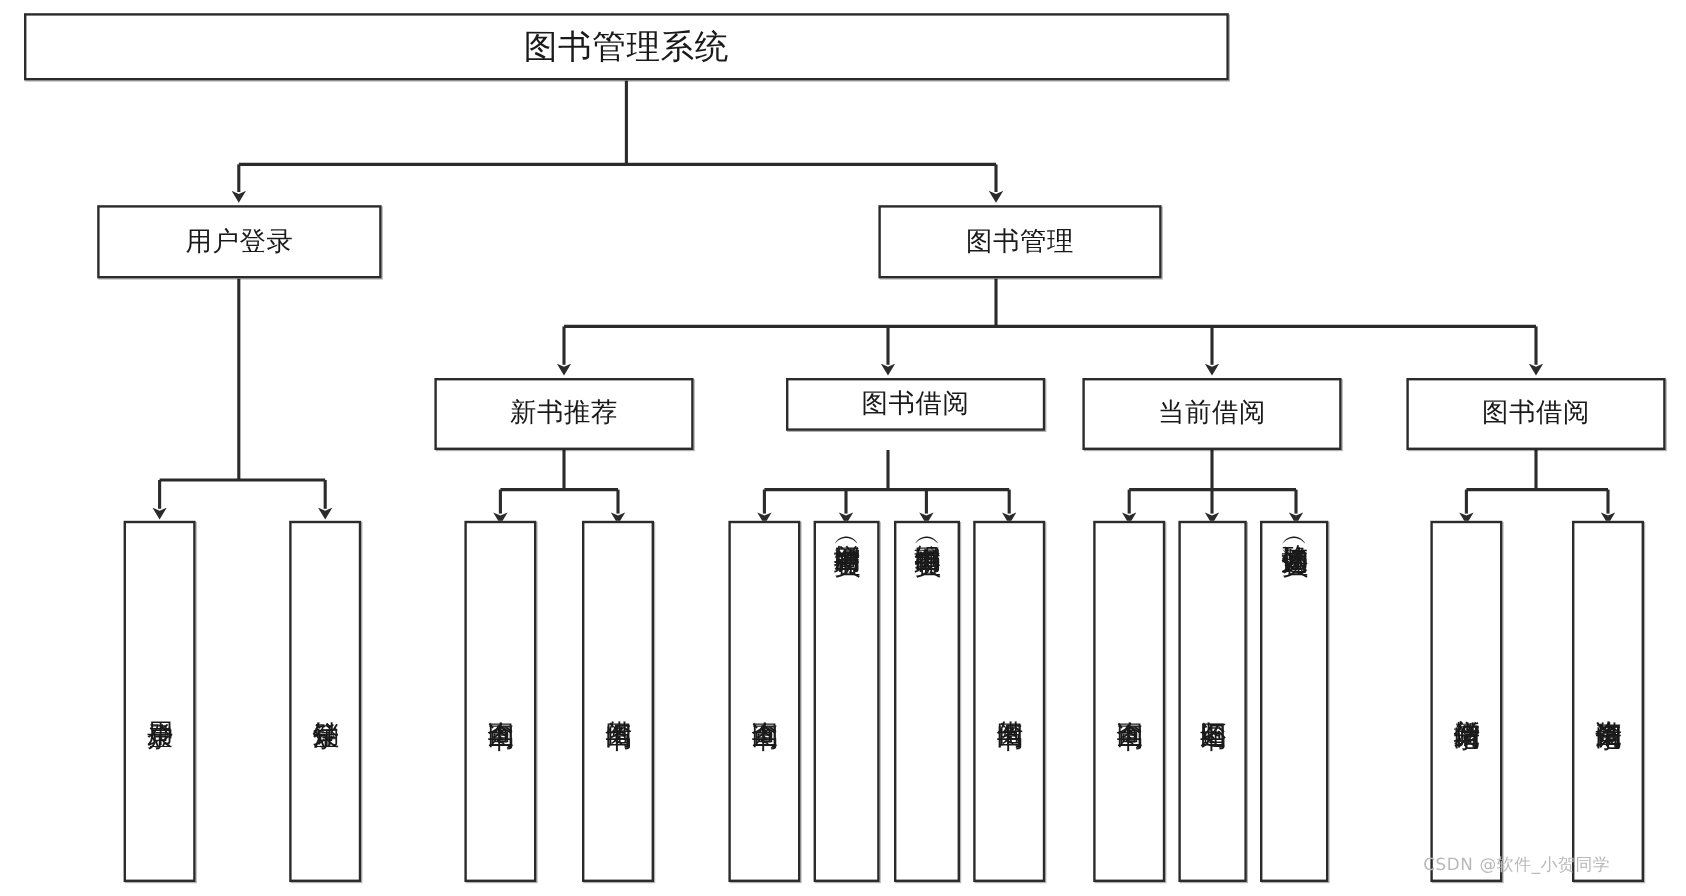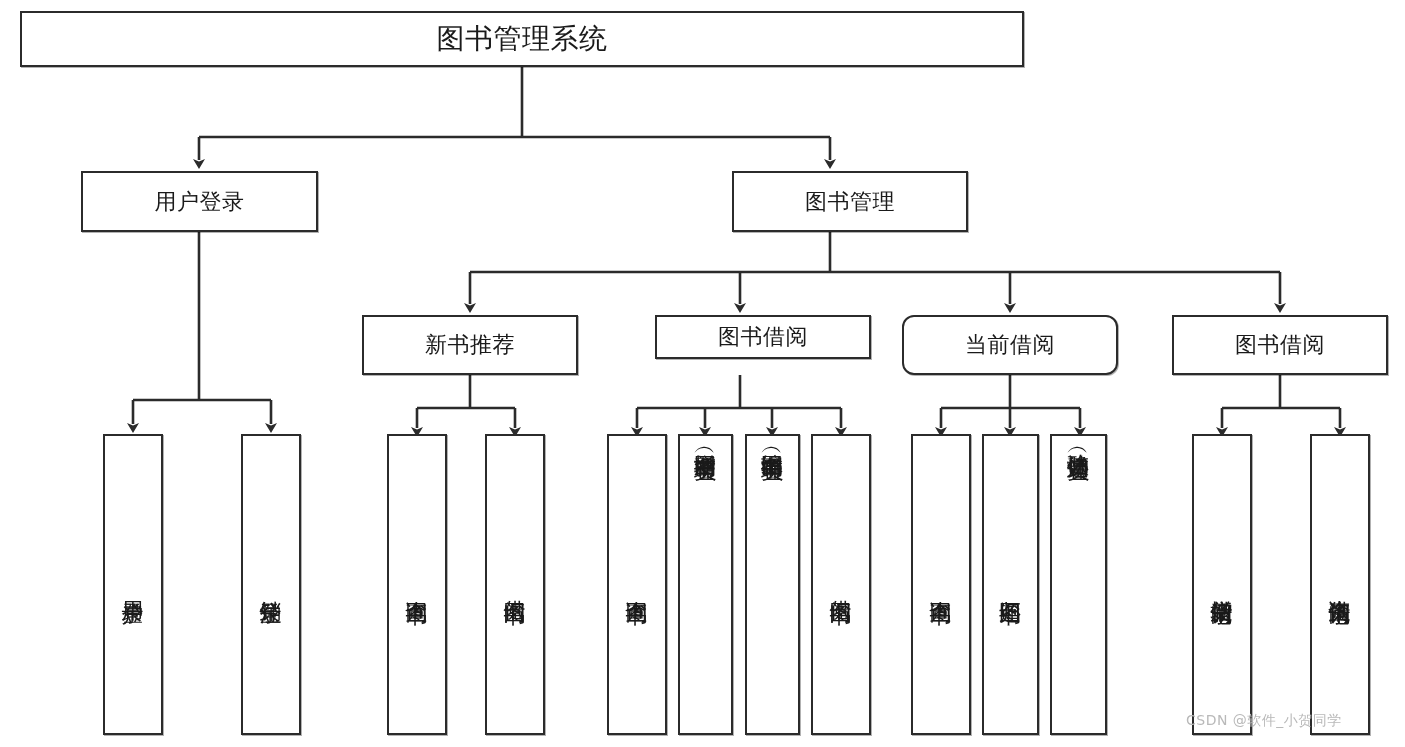--- a/index.html
+++ b/index.html
@@ -139,21 +139,21 @@
   <div class="node h" style="left:732px; top:171px; width:236px; height:61px;">
     <span class="lbl">图书管理</span>
   </div>
 
   <div class="node h" style="left:362px; top:315px; width:216px; height:60px;">
     <span class="lbl">新书推荐</span>
   </div>
   <div class="node h" style="left:655px; top:315px; width:216px; height:44px;">
     <span class="lbl">图书借阅</span>
   </div>
-  <div class="node h" style="left:902px; top:315px; width:216px; height:60px;border-radius:12px;">
+  <div class="node h" style="left:902px; top:315px; width:216px; height:60px;">
     <span class="lbl">当前借阅</span>
   </div>
   <div class="node h" style="left:1172px; top:315px; width:216px; height:60px;">
     <span class="lbl">图书借阅</span>
   </div>
 
   <div class="node v mid" style="left:103px; top:434px; width:60px; height:301px;">
     <span class="lbl">用户登录</span>
   </div>
   <div class="node v mid" style="left:241px; top:434px; width:60px; height:301px;">

